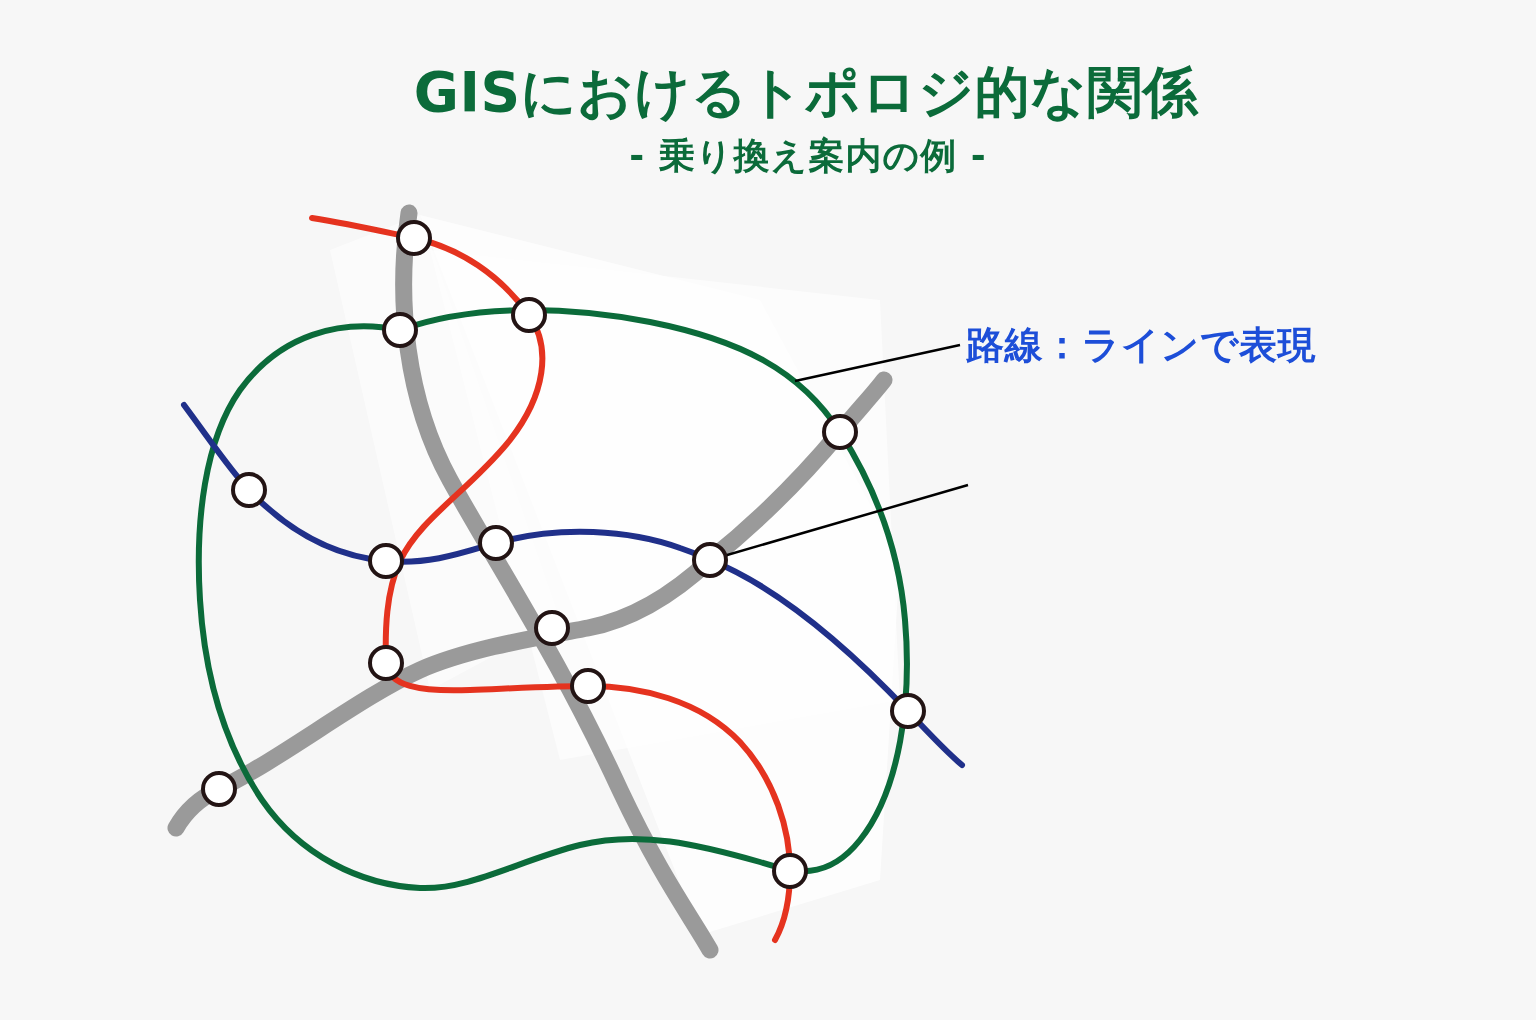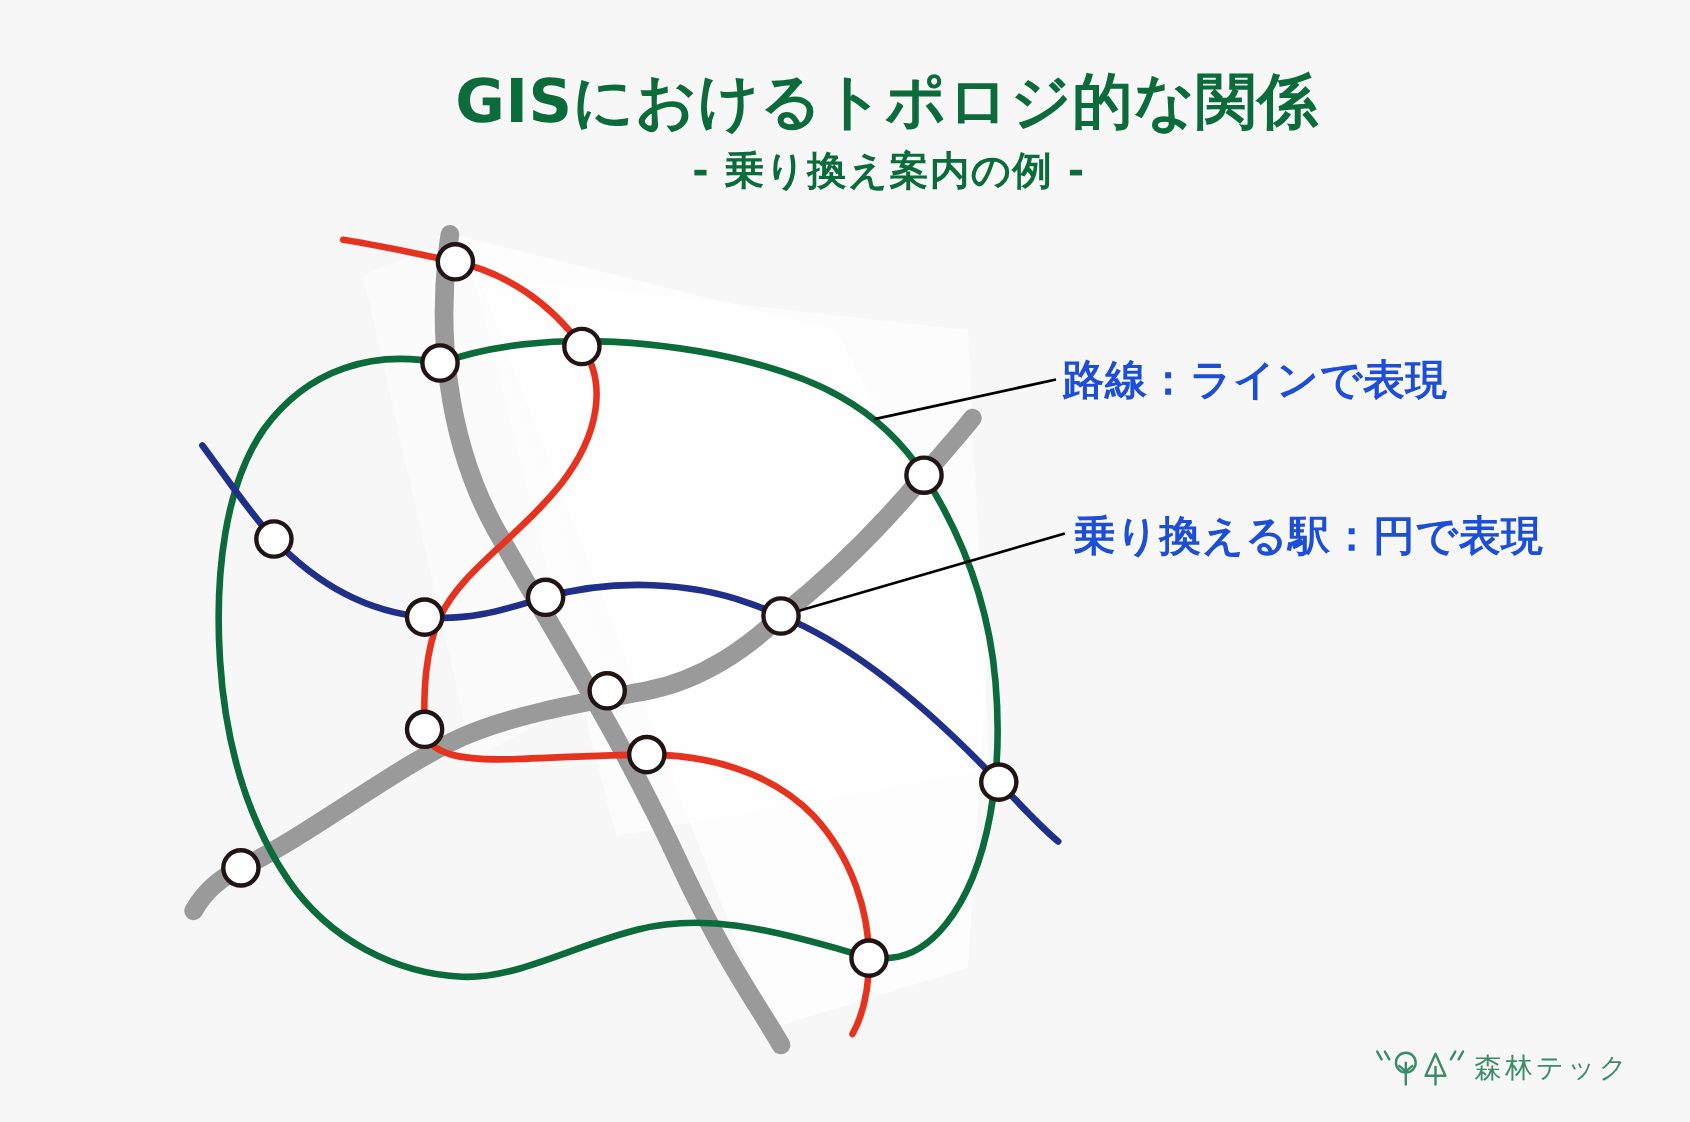--- a/index.html
+++ b/index.html
@@ -173,37 +173,15 @@
       </g>
   </svg>
 
   <div class="title-block">
     <h1 class="main-title">GISにおけるトポロジ的な関係</h1>
     <h2 class="sub-title">- 乗り換え案内の例 -</h2>
   </div>
 
   <div class="annotation" id="ann-line">路線：ラインで表現</div>
 
-  <div class="annotation" id="ann-node">乗り換える駅：円で表現</div>
 
-  <div class="logo">
-    <svg class="logo-mark" width="86" height="40" viewBox="0 0 86 40">
-      <g fill="none" stroke="#3c8c68" stroke-width="2.2" stroke-linecap="round" stroke-linejoin="round">
-
-        <path d="M 4 6 L 8 13"></path>
-        <path d="M 11 6 L 15 13"></path>
-
-        <circle cx="30" cy="16" r="9"></circle>
-        <path d="M 30 16 L 30 36"></path>
-        <path d="M 30 24 L 24 19"></path>
-        <path d="M 30 24 L 36 19"></path>
-
-        <path d="M 57 8 L 48 28 L 66 28 Z"></path>
-        <path d="M 57 20 L 57 36"></path>
-
-        <path d="M 71 13 L 75 6"></path>
-        <path d="M 78 13 L 82 6"></path>
-      </g>
-    </svg>
-    <span class="logo-text">森林テック</span>
-  </div>
 
 </div>
 
 </body></html>

